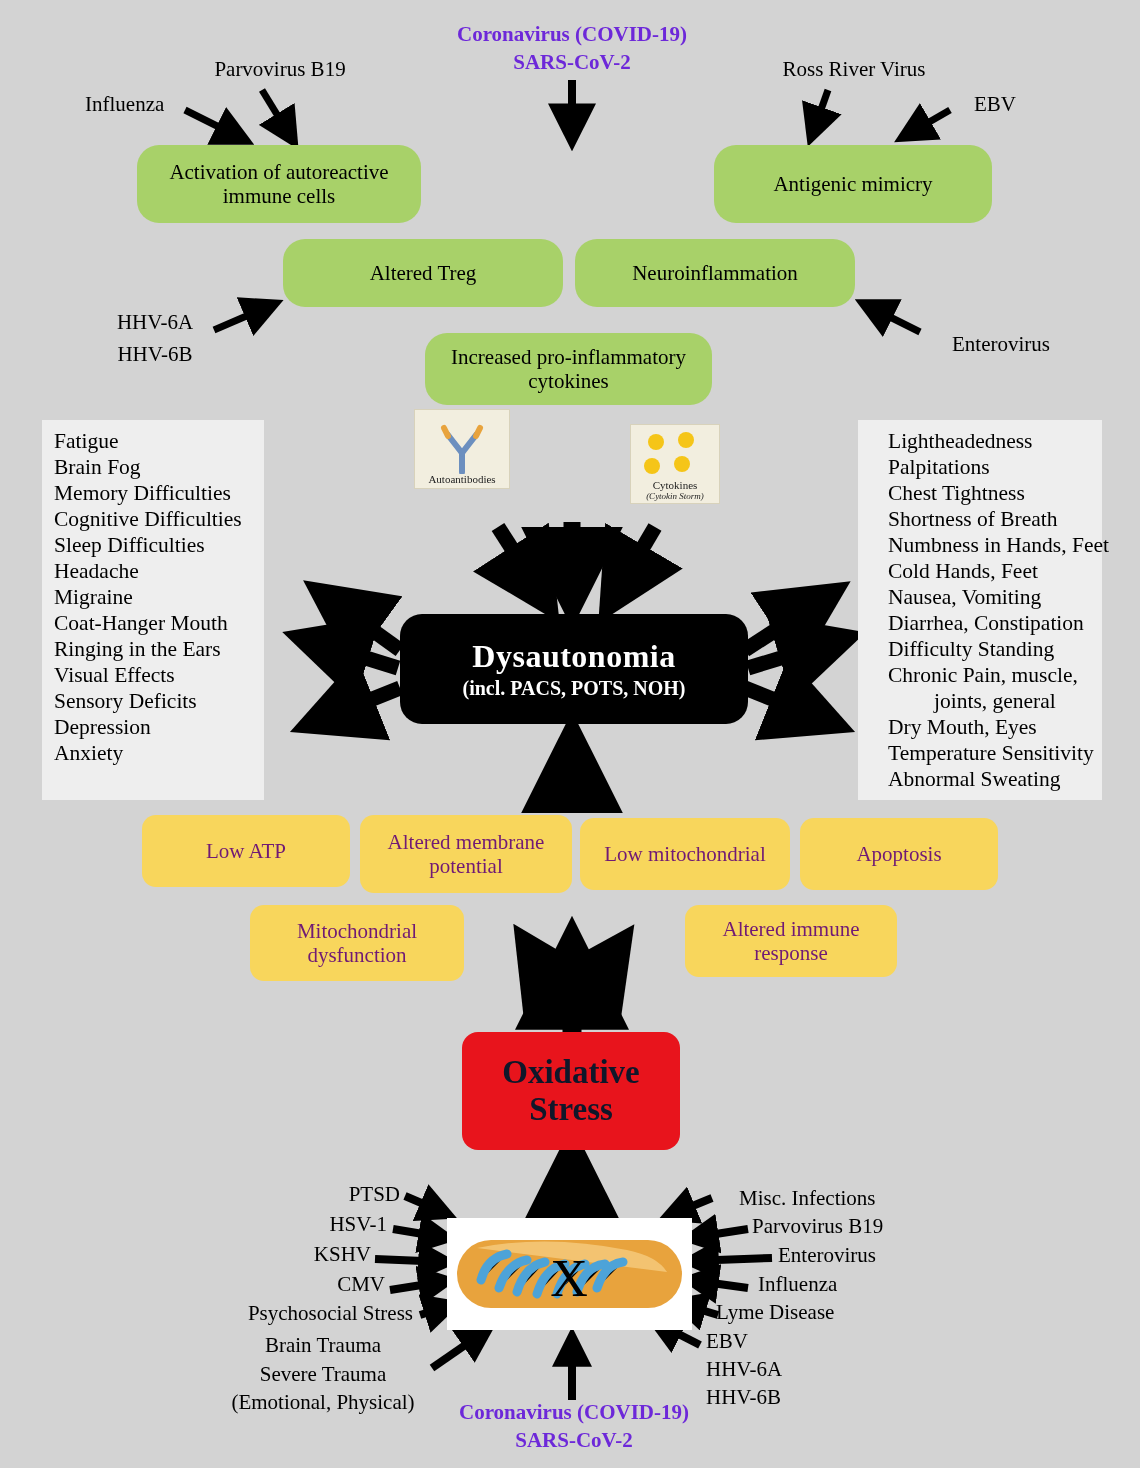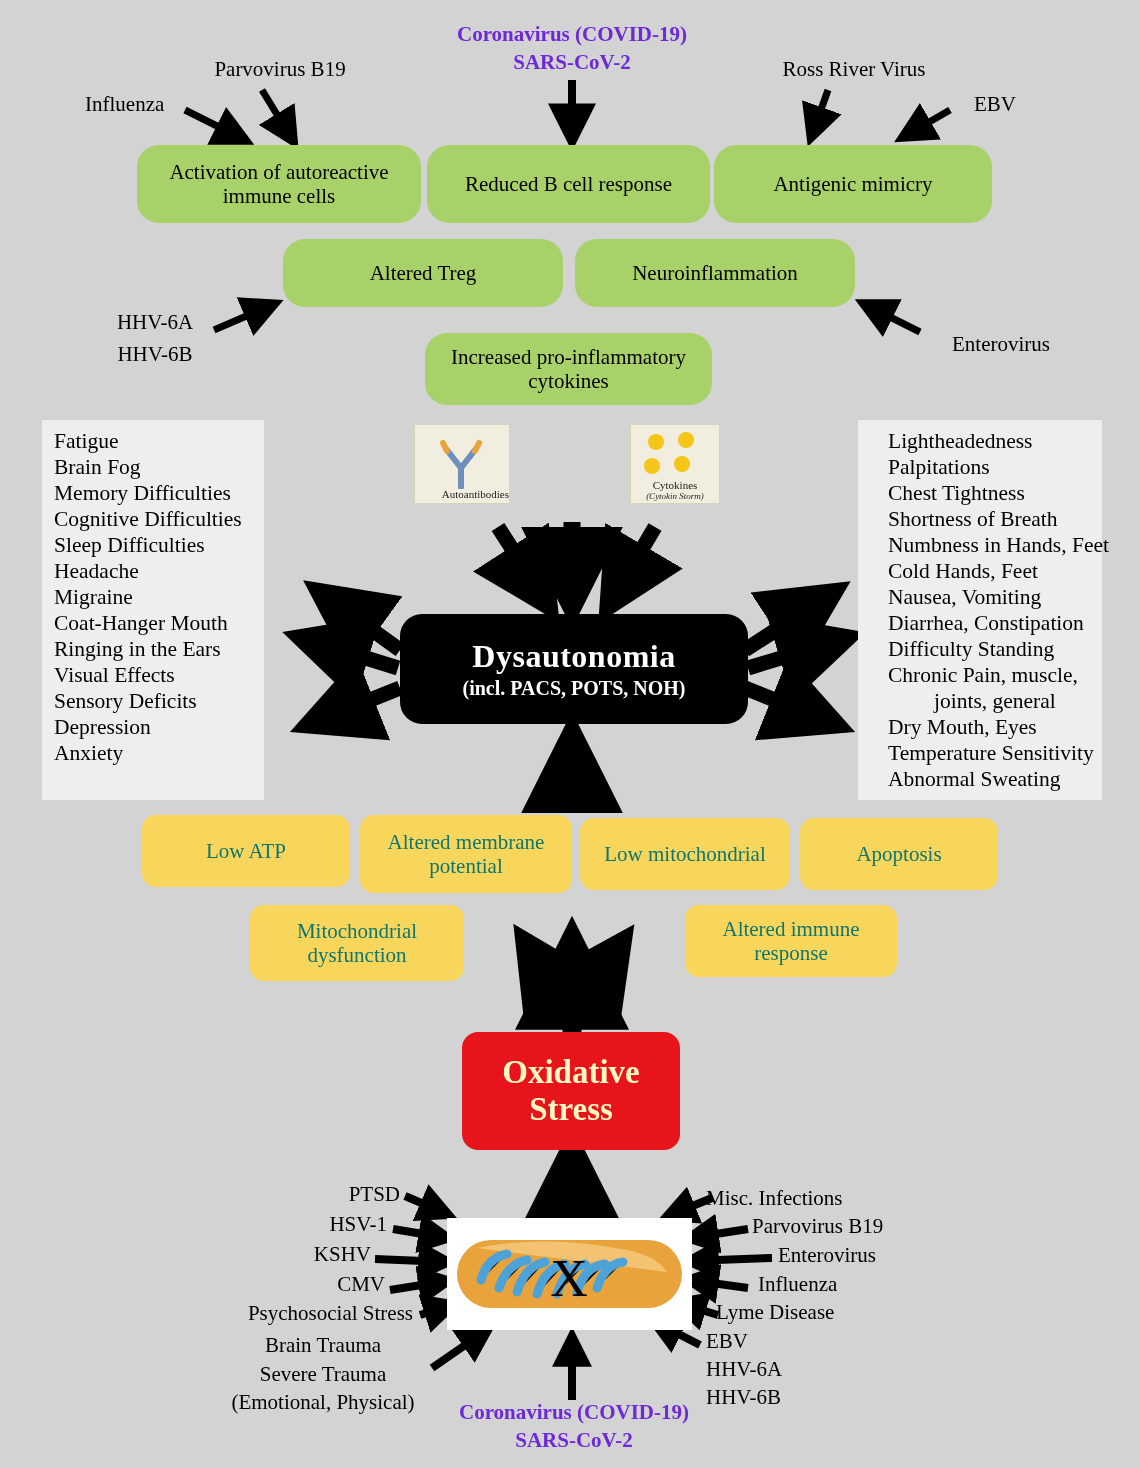--- a/index.html
+++ b/index.html
@@ -33,21 +33,21 @@
     background: #a8d169;
     border-radius: 22px;
     font-size: 21px;
     color: #000;
     padding: 6px 10px;
   }
   .yellow-box {
     background: #f8d65c;
     border-radius: 14px;
     font-size: 21px;
-    color: #0f766e;
+    color: #701a75;
     padding: 24px 10px;
   }
   .plain-label {
     font-size: 21px;
     color: #000;
     background: transparent;
   }
   .red-label {
     font-size: 21px;
     color: #6d28d9;
@@ -80,21 +80,21 @@
     letter-spacing: .5px;
   }
   .central .sub-t {
     font-size: 20px;
     font-weight: bold;
     margin-top: 2px;
   }
   .oxid {
     position: absolute;
     background: #e8141c;
-    color: #fef9c3;
+    color: #0f172a;
     border-radius: 16px;
     display: flex;
     align-items: center;
     justify-content: center;
     text-align: center;
     font-size: 33px;
     font-weight: bold;
     line-height: 1.12;
   }
   .img-card {
@@ -198,29 +198,28 @@
 
   <div class="node plain-label" style="left:762px; top:57px; width:184px;">Ross River Virus</div>
   <div class="node plain-label" style="left:955px; top:92px; width:80px;">EBV</div>
 
   <div class="node plain-label" style="left:95px; top:310px; width:120px;">HHV-6A</div>
   <div class="node plain-label" style="left:95px; top:342px; width:120px;">HHV-6B</div>
 
   <div class="node plain-label" style="left:922px; top:332px; width:158px;">Enterovirus</div>
 
   <div class="node green-box" style="left:137px; top:145px; width:284px; height:78px;">Activation of autoreactive immune cells</div>
-  <div class="node green-box" style="left:427px; top:145px; width:283px; height:78px;">Reduced B cell response</div>
   <div class="node green-box" style="left:714px; top:145px; width:278px; height:78px;">Antigenic mimicry</div>
 
   <div class="node green-box" style="left:283px; top:239px; width:280px; height:68px;">Altered Treg</div>
   <div class="node green-box" style="left:575px; top:239px; width:280px; height:68px;">Neuroinflammation</div>
 
   <div class="node green-box" style="left:425px; top:333px; width:287px; height:72px;">Increased pro-inflammatory cytokines</div>
 
-  <div class="img-card" style="left:414px; top:424px; width:96px; height:80px;align-items:flex-end;">
+  <div class="img-card" style="left:414px; top:409px; width:96px; height:80px;">
     <svg width="96" height="52" viewBox="0 0 96 52">
       <path d="M48,50 L48,30" stroke="#6c8fbf" stroke-width="6" stroke-linecap="round"></path>
       <path d="M48,31 L34,13" stroke="#6c8fbf" stroke-width="6" stroke-linecap="round"></path>
       <path d="M48,31 L62,13" stroke="#6c8fbf" stroke-width="6" stroke-linecap="round"></path>
       <path d="M34,14 L30,6" stroke="#e8a33d" stroke-width="6" stroke-linecap="round"></path>
       <path d="M62,14 L66,6" stroke="#e8a33d" stroke-width="6" stroke-linecap="round"></path>
     </svg>
     <div class="cap">Autoantibodies</div>
   </div>
 
@@ -304,21 +303,21 @@
 
   <div class="node plain-label lbl-right" style="left:215px; top:1182px; width:185px; justify-content:flex-end;">PTSD</div>
   <div class="node plain-label lbl-right" style="left:215px; top:1212px; width:172px; justify-content:flex-end;">HSV-1</div>
   <div class="node plain-label lbl-right" style="left:215px; top:1242px; width:156px; justify-content:flex-end;">KSHV</div>
   <div class="node plain-label lbl-right" style="left:215px; top:1272px; width:170px; justify-content:flex-end;">CMV</div>
   <div class="node plain-label lbl-right" style="left:175px; top:1301px; width:238px; justify-content:flex-end;">Psychosocial Stress</div>
   <div class="node plain-label" style="left:215px; top:1333px; width:216px;">Brain Trauma</div>
   <div class="node plain-label" style="left:215px; top:1362px; width:216px;">Severe Trauma</div>
   <div class="node plain-label" style="left:215px; top:1390px; width:216px;">(Emotional, Physical)</div>
 
-  <div class="node plain-label lbl-left" style="left:706px; top:1186px; width:200px; justify-content:flex-start;">Misc. Infections</div>
+  <div class="node plain-label lbl-left" style="left:739px; top:1186px; width:200px; justify-content:flex-start;">Misc. Infections</div>
   <div class="node plain-label lbl-left" style="left:752px; top:1214px; width:200px; justify-content:flex-start;">Parvovirus B19</div>
   <div class="node plain-label lbl-left" style="left:778px; top:1243px; width:200px; justify-content:flex-start;">Enterovirus</div>
   <div class="node plain-label lbl-left" style="left:758px; top:1272px; width:200px; justify-content:flex-start;">Influenza</div>
   <div class="node plain-label lbl-left" style="left:716px; top:1300px; width:200px; justify-content:flex-start;">Lyme Disease</div>
   <div class="node plain-label lbl-left" style="left:706px; top:1329px; width:200px; justify-content:flex-start;">EBV</div>
   <div class="node plain-label lbl-left" style="left:706px; top:1357px; width:200px; justify-content:flex-start;">HHV-6A</div>
   <div class="node plain-label lbl-left" style="left:706px; top:1385px; width:200px; justify-content:flex-start;">HHV-6B</div>
 
   <div class="node red-label" style="left:440px; top:1400px; width:268px;">Coronavirus (COVID-19)</div>
   <div class="node red-label" style="left:440px; top:1428px; width:268px;">SARS-CoV-2</div>

